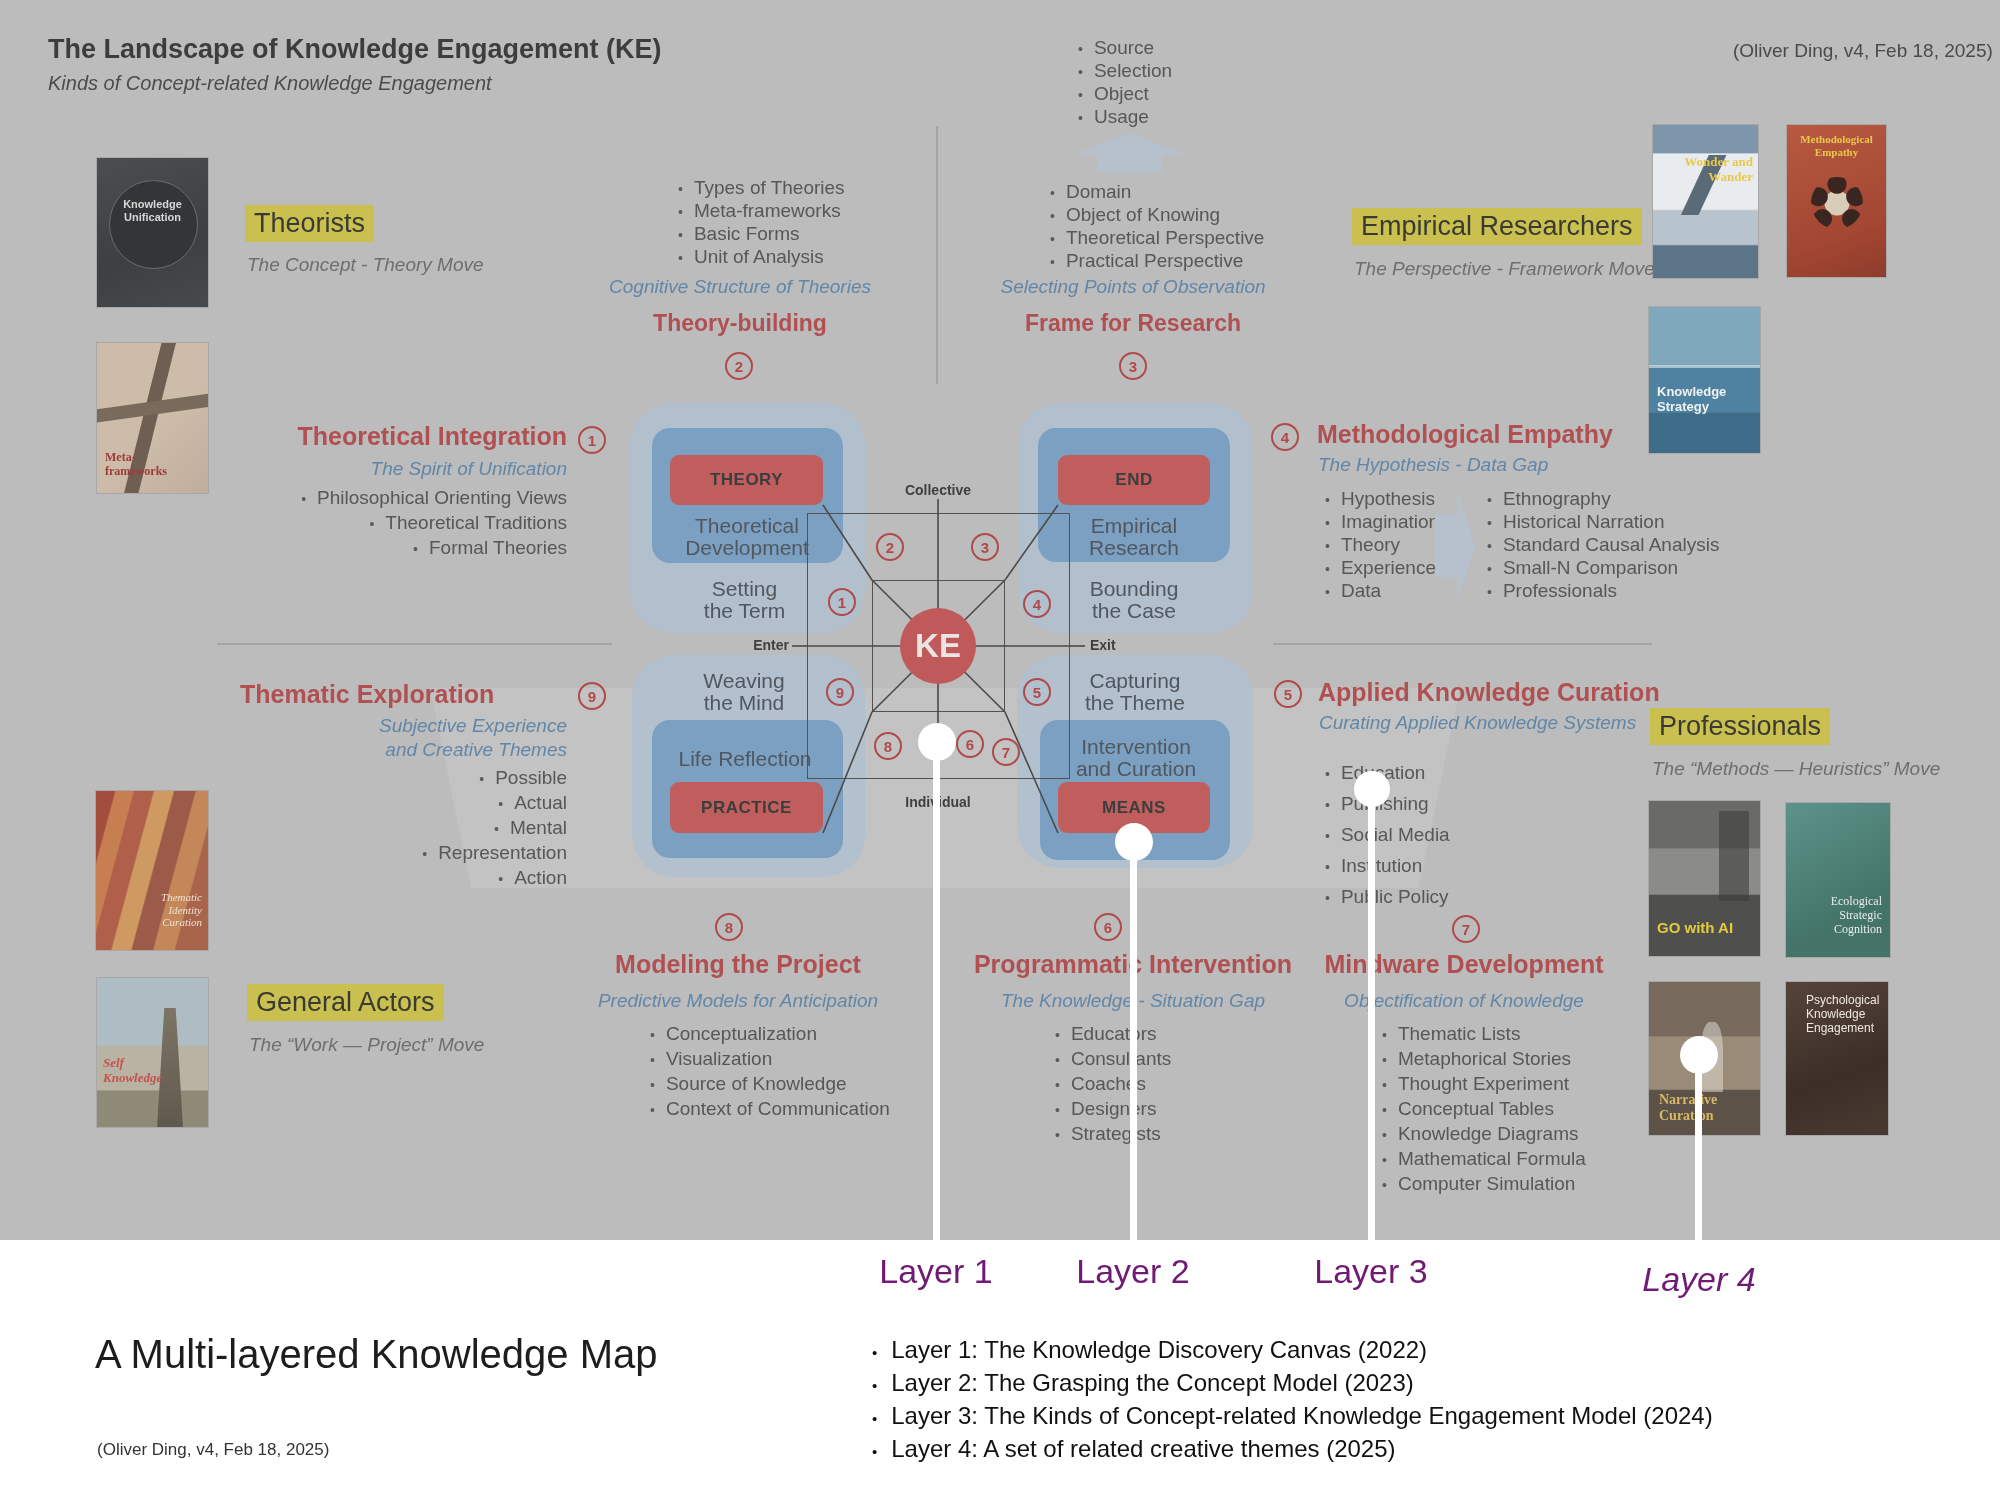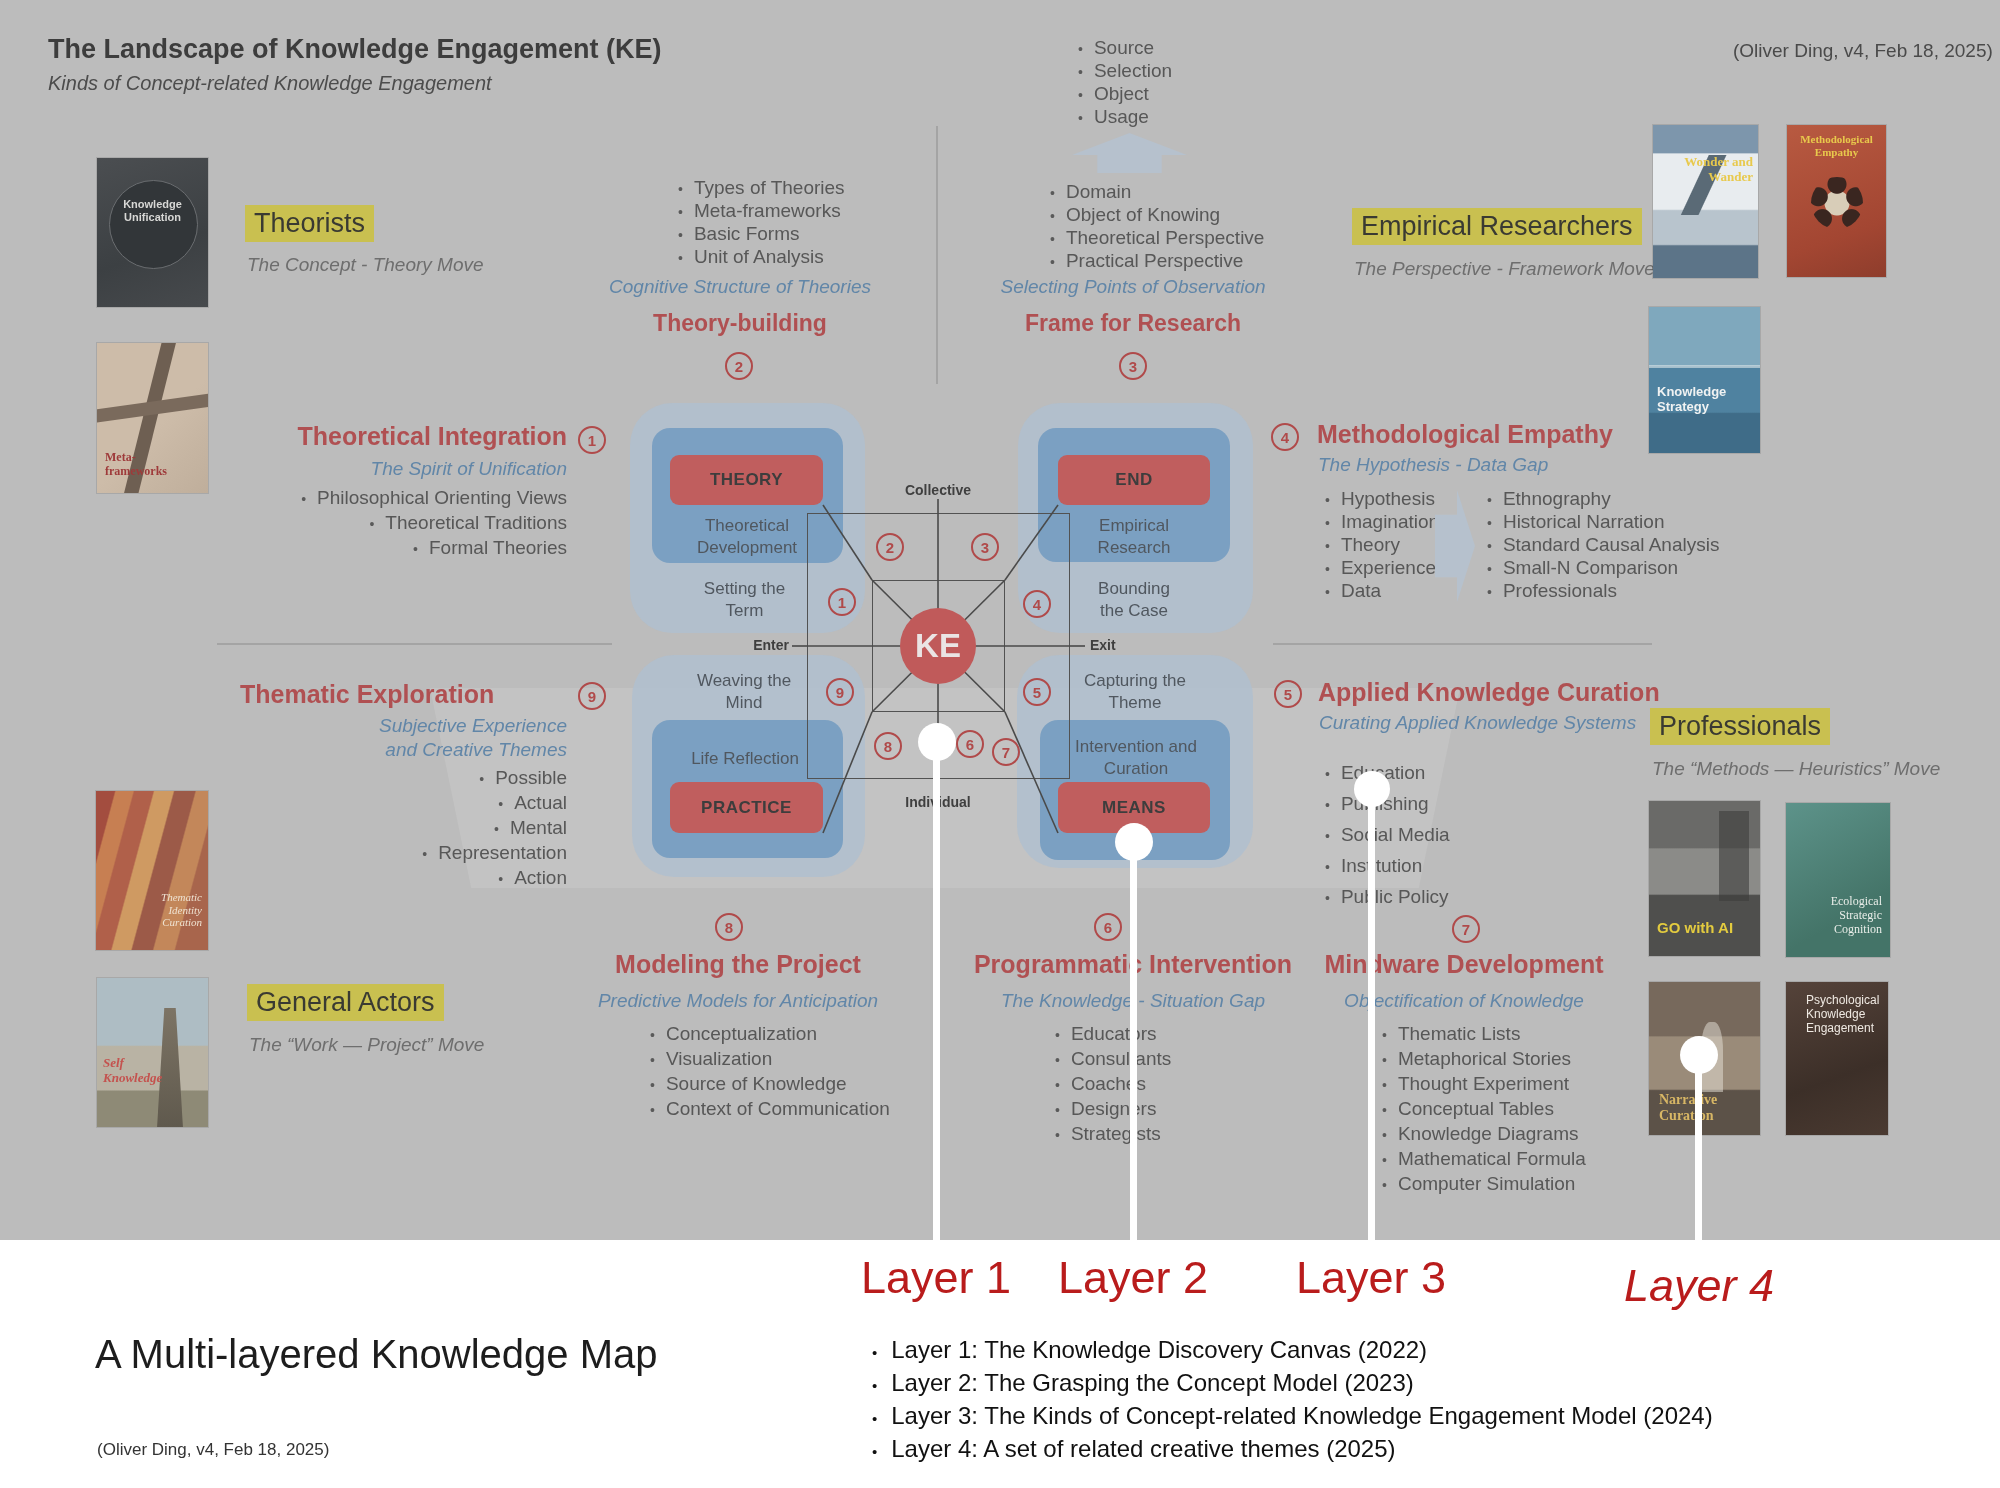--- a/index.html
+++ b/index.html
@@ -21,34 +21,34 @@
   .blist{font-size:19px;color:#575757;}
   .brow{display:flex;gap:11px;align-items:baseline;}
   .blist.right .brow{justify-content:flex-end;}
   .dot{font-size:14px;color:#5a5a5a;}
   .num{width:28px;height:28px;border:2px solid #b04a4a;border-radius:50%;color:#b04a4a;
        font-size:15px;font-weight:bold;display:flex;align-items:center;justify-content:center;box-sizing:border-box;}
   .petal{position:absolute;background:rgba(175,191,208,0.8);border-radius:42px;z-index:1;}
   .bluebox{position:absolute;background:#7ba0c2;border-radius:18px;z-index:2;}
   .redbox{position:absolute;background:#c05e5e;border-radius:9px;color:#3d3d3d;font-weight:bold;
           font-size:17px;letter-spacing:0.5px;display:flex;align-items:center;justify-content:center;z-index:3;}
-  .cell{position:absolute;color:#50575f;font-size:17px;text-align:center;line-height:22px;z-index:3;}
+  .cell{position:absolute;color:#50575f;font-size:21px;text-align:center;line-height:22px;z-index:3;}
   .sq{position:absolute;border:1.6px solid #525252;box-sizing:border-box;z-index:4;background:transparent;}
   .axis{position:absolute;font-size:14px;font-weight:bold;color:#3f3f3f;z-index:4;}
   .ke{position:absolute;left:900px;top:608px;width:76px;height:76px;border-radius:50%;background:#c05a5a;
       color:#eae4e4;font-weight:bold;font-size:33px;display:flex;align-items:center;justify-content:center;z-index:5;}
   .divline{position:absolute;background:#a4a4a4;}
   .arrow{position:absolute;background:#b6c1cd;}
   .up{clip-path:polygon(50% 0,100% 55%,78% 55%,78% 100%,22% 100%,22% 55%,0 55%);}
   .rt{clip-path:polygon(0 22%,55% 22%,55% 0,100% 50%,55% 100%,55% 78%,0 78%);}
   .wline{position:absolute;width:7px;background:#ffffff;z-index:7;}
   .wdot{position:absolute;background:#ffffff;border-radius:50%;z-index:7;}
   .book{position:absolute;overflow:hidden;box-shadow:0 0 0 1px rgba(0,0,0,0.10);z-index:2;}
   .bt{position:absolute;font-family:"Liberation Serif",serif;line-height:1.15;}
-  .layer-label{position:absolute;font-size:45px;color:#b91c1c;transform:translateX(-50%);}
+  .layer-label{position:absolute;font-size:34px;color:#701a75;transform:translateX(-50%);}
   .map-title{position:absolute;font-size:40px;color:#1d1d1d;}
   .footer-list{position:absolute;font-size:24px;color:#111;}
   .footer-list .brow{gap:14px;line-height:30px;}
   .footer-list .dot{font-size:15px;color:#111;}
   svg.lines{position:absolute;left:0;top:0;z-index:4;pointer-events:none;}
 </style>
 </head>
 <body>
 
 <div class="canvas">

